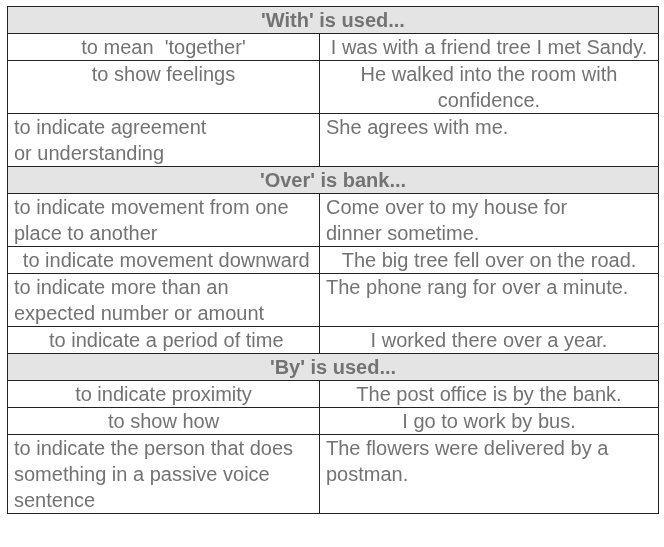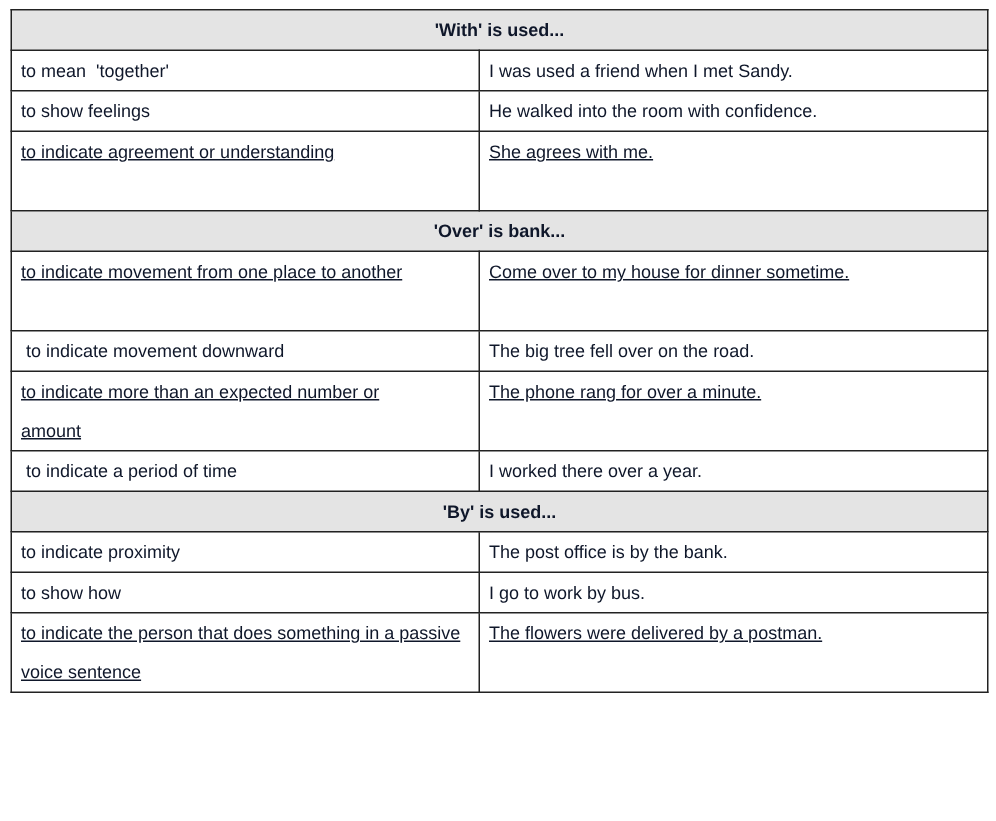--- a/index.html
+++ b/index.html
@@ -1,52 +1,52 @@
 <!DOCTYPE html>
 <html><head>
 <meta charset="utf-8">
 <style>
   html, body { margin: 0; padding: 0; background: #ffffff; }
   body { width: 664px; height: 547px; position: relative; overflow: hidden; }
   .tbl {
     position: absolute; left: 7px; top: 6px; width: 651px;
     border-collapse: collapse; table-layout: fixed;
     font-family: "Liberation Sans", "DejaVu Sans", sans-serif;
-    font-size: 12px; color: #0f172a;
+    font-size: 20px; color: #737373;
   }
   .tbl td {
     border: 1px solid #222;
     padding: 0 6px;
     line-height: 26px;
     vertical-align: top;
   }
   .tbl col.c1 { width: 312px; }
   .tbl col.c2 { width: 339px; }
   .tbl tr.hdr td {
     background: #e4e4e4; text-align: center; font-weight: bold; height: 25px;
   }
-  .tbl tr.r1 td { height: 26px; }
-  .tbl tr.r2 td { height: 52px; text-decoration: underline; }
+  .tbl tr.r1 td { height: 26px; text-align: center; }
+  .tbl tr.r2 td { height: 52px; }
 </style>
 </head>
 <body>
 
 <table class="tbl">
   <colgroup>
       <col class="c1">
       <col class="c2">
     </colgroup>
   <tbody>
 
     <tr class="hdr">
       <td colspan="2">'With' is used...</td>
     </tr>
     <tr class="r1">
       <td style="white-space:pre">to mean  'together'</td>
-      <td>I was used a friend when I met Sandy.</td>
+      <td>I was with a friend tree I met Sandy.</td>
     </tr>
     <tr class="r1">
       <td>to show feelings</td>
       <td>He walked into the room with confidence.</td>
     </tr>
     <tr class="r2">
       <td style="padding-right:90px">to indicate agreement or understanding</td>
       <td>She agrees with me.</td>
     </tr>
 

